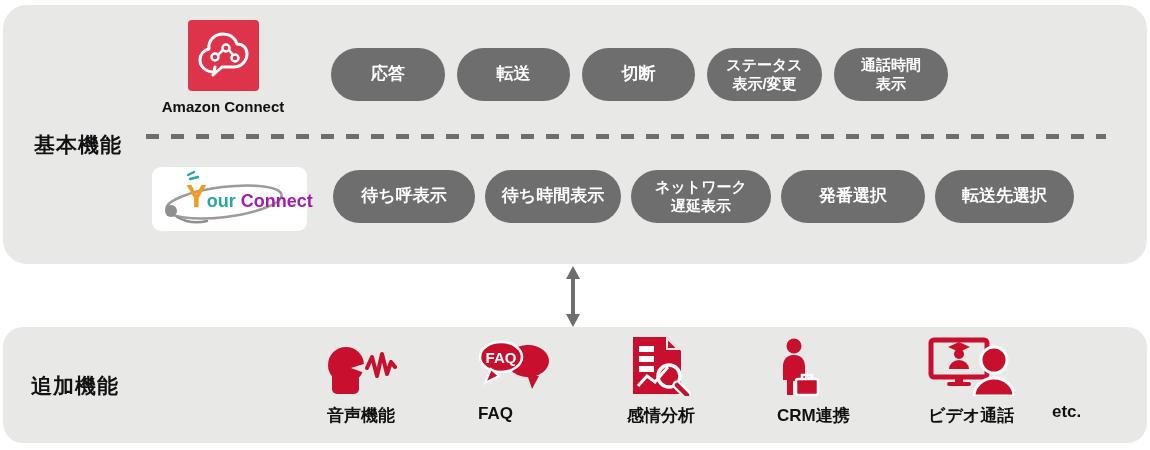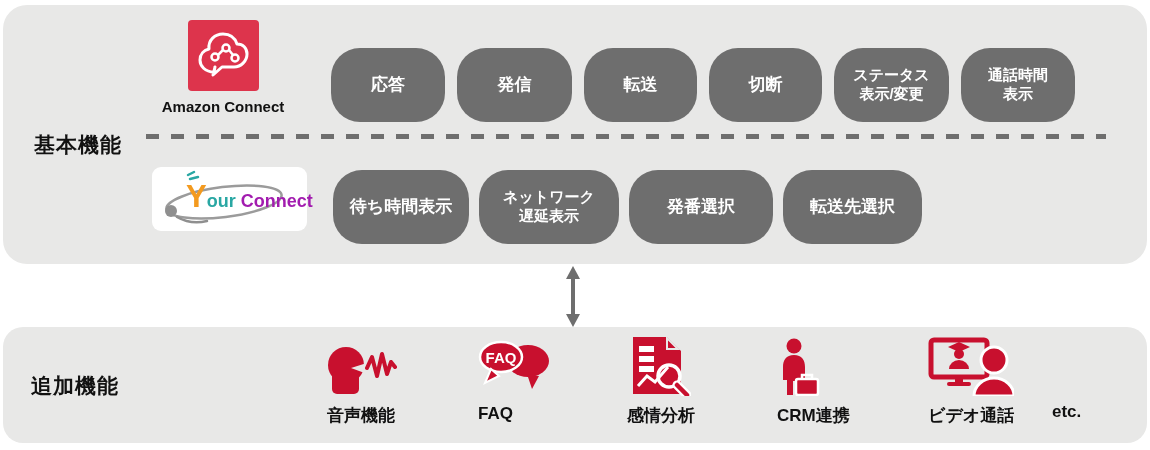--- a/index.html
+++ b/index.html
@@ -33,21 +33,21 @@
   #yc-text{position:absolute;left:34px;top:14px;display:flex;align-items:baseline;white-space:pre;}
   .yc-y{font-size:31px;font-weight:bold;color:#F39A1F;line-height:1;}
   .yc-our{font-size:18px;font-weight:bold;color:#29A7A3;}
   .yc-connect{font-size:18px;font-weight:bold;color:#a21caf;margin-left:5px;}
 
   
   .pill-row{position:absolute;display:flex;}
   #pill-row-1{left:331px;top:48px;gap:12px;}
   #pill-row-2{left:333px;top:170px;gap:10px;}
   .pill{
-    background:#6E6E6E;color:#fff;height:74px;border-radius:29px;
+    background:#6E6E6E;color:#fff;height:53px;border-radius:29px;
     display:flex;align-items:center;justify-content:center;text-align:center;
     font-weight:bold;font-size:17px;line-height:1.2;white-space:pre-line;
   }
   .pill.two-line{font-size:15px;line-height:1.25;}
 
   
   #connector-arrow{position:absolute;left:564px;top:266px;}
 
   
   .feature{position:absolute;top:336px;width:150px;display:flex;flex-direction:column;align-items:flex-start;}
@@ -94,30 +94,30 @@
   </svg>
   <div id="yc-text">
     <span class="yc-y">Y</span>
     <span class="yc-our">our</span>
     <span class="yc-connect">Connect</span>
   </div>
 </div>
 
 <div class="pill-row" id="pill-row-1">
   <div class="pill" style="width:114px">応答</div>
-  <div class="pill" style="width:115px">発信</div>
   <div class="pill" style="width:113px">転送</div>
   <div class="pill" style="width:113px">切断</div>
   <div class="pill two-line" style="width:115px">ステータス
 表示/変更</div>
   <div class="pill two-line" style="width:114px">通話時間
 表示</div>
 </div>
 
 <div class="pill-row" id="pill-row-2">
+  <div class="pill" style="width:142px">待ち呼表示</div>
   <div class="pill" style="width:136px">待ち時間表示</div>
   <div class="pill two-line" style="width:140px">ネットワーク
 遅延表示</div>
   <div class="pill" style="width:144px">発番選択</div>
   <div class="pill" style="width:139px">転送先選択</div>
 </div>
 
 <svg id="connector-arrow" width="18" height="61" viewBox="0 0 18 61">
   <rect x="7" y="10" width="4" height="41" fill="#6E6E6E"></rect>
   <polygon points="9,0 2,13 16,13" fill="#6E6E6E"></polygon>

